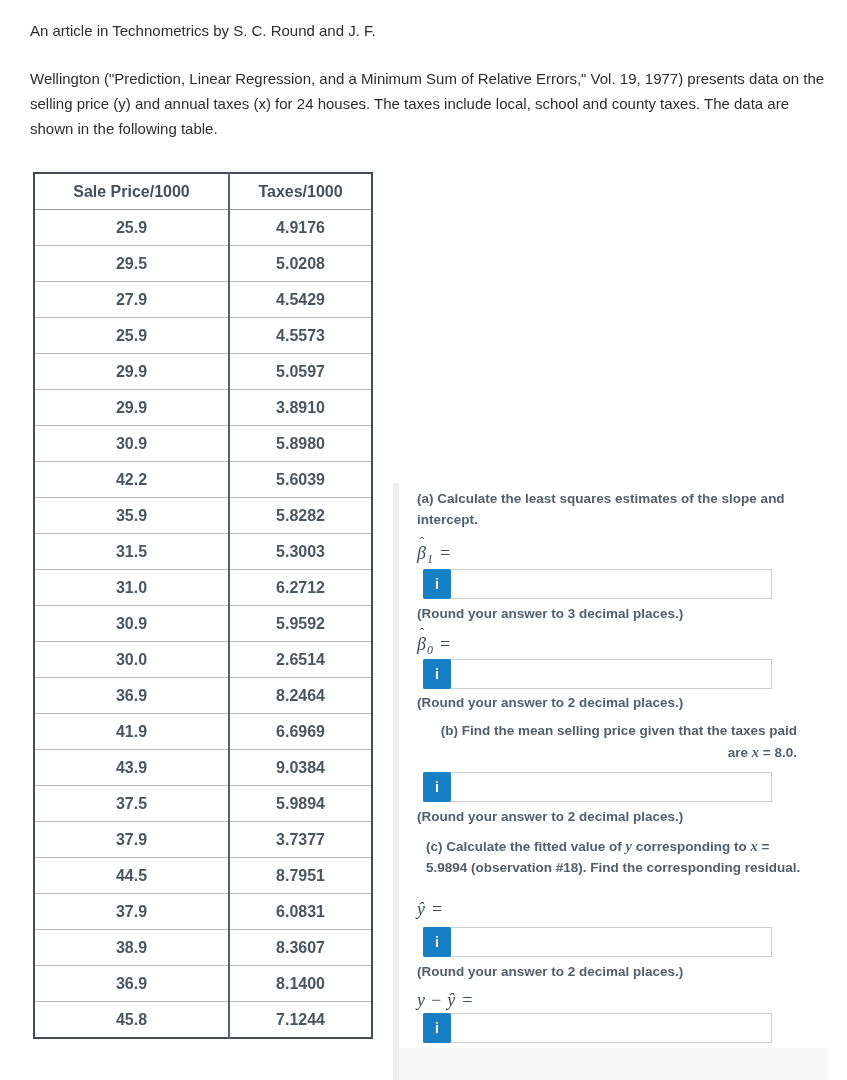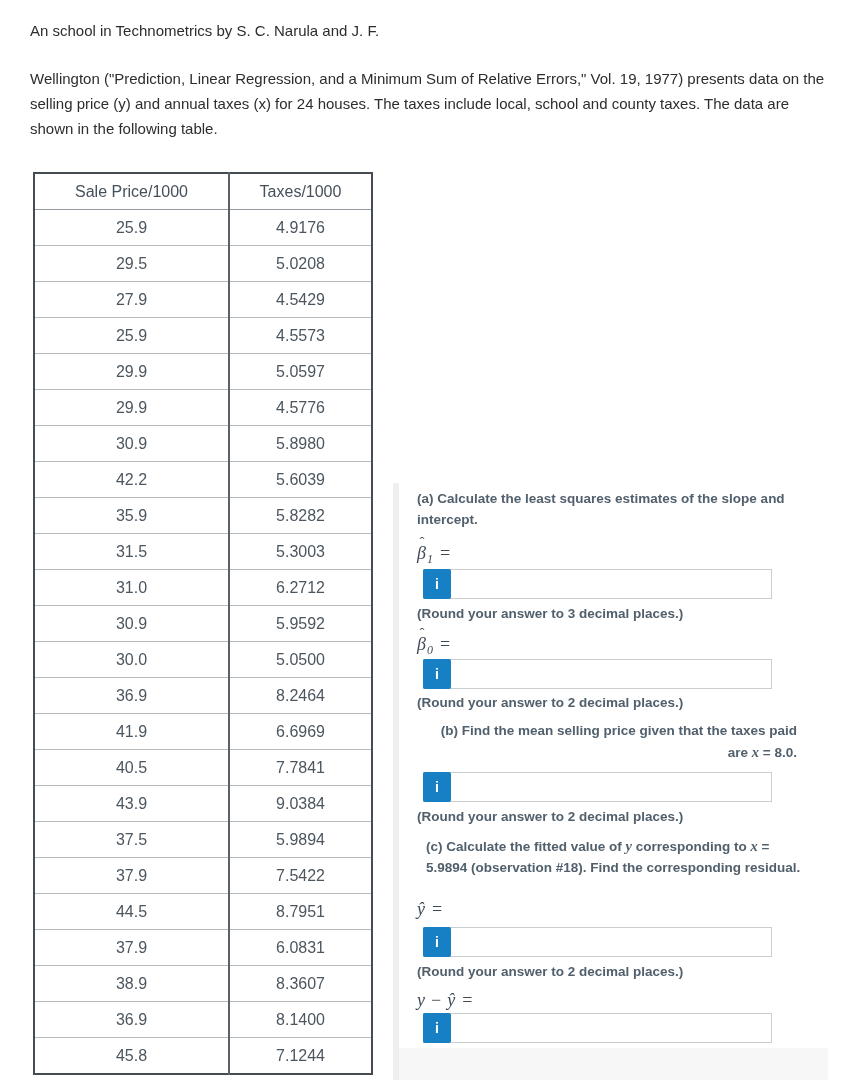--- a/index.html
+++ b/index.html
@@ -10,21 +10,21 @@
   .intro-line{position:absolute;left:30px;top:20px;width:800px;
               font-size:15px;line-height:22px;color:#2d2d2d;}
   .intro-para{position:absolute;left:30px;top:66px;width:802px;
               font-size:15px;line-height:25px;color:#2d2d2d;}
 
   
   .data-table{position:absolute;left:33px;top:172px;width:340px;
               border-collapse:collapse;background:#fff;
               border:2px solid #454c53;table-layout:fixed;}
   .data-table th,.data-table td{
-      text-align:center;font-size:16px;font-weight:400;
+      text-align:center;font-size:16px;font-weight:700;
       height:35px;padding:0;color:#4c565f;
       border-bottom:1px solid #b7bbc0;}
   .data-table th{color:#46505a;border-bottom:1px solid #959ba1;}
   .data-table th:first-child,.data-table td:first-child{
       width:193px;border-right:2px solid #5a6168;}
 
   
   .panel-strip{position:absolute;left:393px;top:483px;width:6px;height:597px;background:#efefef;}
   .answer-panel{position:absolute;left:399px;top:483px;width:429px;height:597px;background:#ffffff;}
   .panel-footer{position:absolute;left:399px;top:1048px;width:429px;height:32px;background:#f7f7f7;}
@@ -52,21 +52,21 @@
             cursor:pointer;padding:0;}
   .answer-input{position:absolute;left:28px;top:0;width:319px;height:100%;
                 border:none;outline:none;background:transparent;
                 font-size:14px;box-sizing:border-box;padding:0 6px;}
 </style>
 </head>
 <body>
 
 <div class="page">
 
-  <div class="intro-line">An school in Technometrics by S. C. Narula and J. F.</div>
+  <div class="intro-line">An article in Technometrics by S. C. Round and J. F.</div>
   <div class="intro-para">Wellington ("Prediction, Linear Regression, and a Minimum Sum of Relative Errors," Vol. 19, 1977) presents data on the selling price (y) and annual taxes (x) for 24 houses. The taxes include local, school and county taxes. The data are shown in the following table.</div>
 
   <table class="data-table">
     <thead>
       <tr>
         <th>Sale Price/1000</th>
         <th>Taxes/1000</th>
       </tr>
     </thead>
     <tbody>
@@ -85,21 +85,21 @@
         <tr>
           <td>25.9</td>
           <td>4.5573</td>
         </tr>
         <tr>
           <td>29.9</td>
           <td>5.0597</td>
         </tr>
         <tr>
           <td>29.9</td>
-          <td>4.5776</td>
+          <td>3.8910</td>
         </tr>
         <tr>
           <td>30.9</td>
           <td>5.8980</td>
         </tr>
         <tr>
           <td>42.2</td>
           <td>5.6039</td>
         </tr>
         <tr>
@@ -113,45 +113,41 @@
         <tr>
           <td>31.0</td>
           <td>6.2712</td>
         </tr>
         <tr>
           <td>30.9</td>
           <td>5.9592</td>
         </tr>
         <tr>
           <td>30.0</td>
-          <td>5.0500</td>
+          <td>2.6514</td>
         </tr>
         <tr>
           <td>36.9</td>
           <td>8.2464</td>
         </tr>
         <tr>
           <td>41.9</td>
           <td>6.6969</td>
         </tr>
         <tr>
-          <td>40.5</td>
-          <td>7.7841</td>
-        </tr>
-        <tr>
           <td>43.9</td>
           <td>9.0384</td>
         </tr>
         <tr>
           <td>37.5</td>
           <td>5.9894</td>
         </tr>
         <tr>
           <td>37.9</td>
-          <td>7.5422</td>
+          <td>3.7377</td>
         </tr>
         <tr>
           <td>44.5</td>
           <td>8.7951</td>
         </tr>
         <tr>
           <td>37.9</td>
           <td>6.0831</td>
         </tr>
         <tr>

